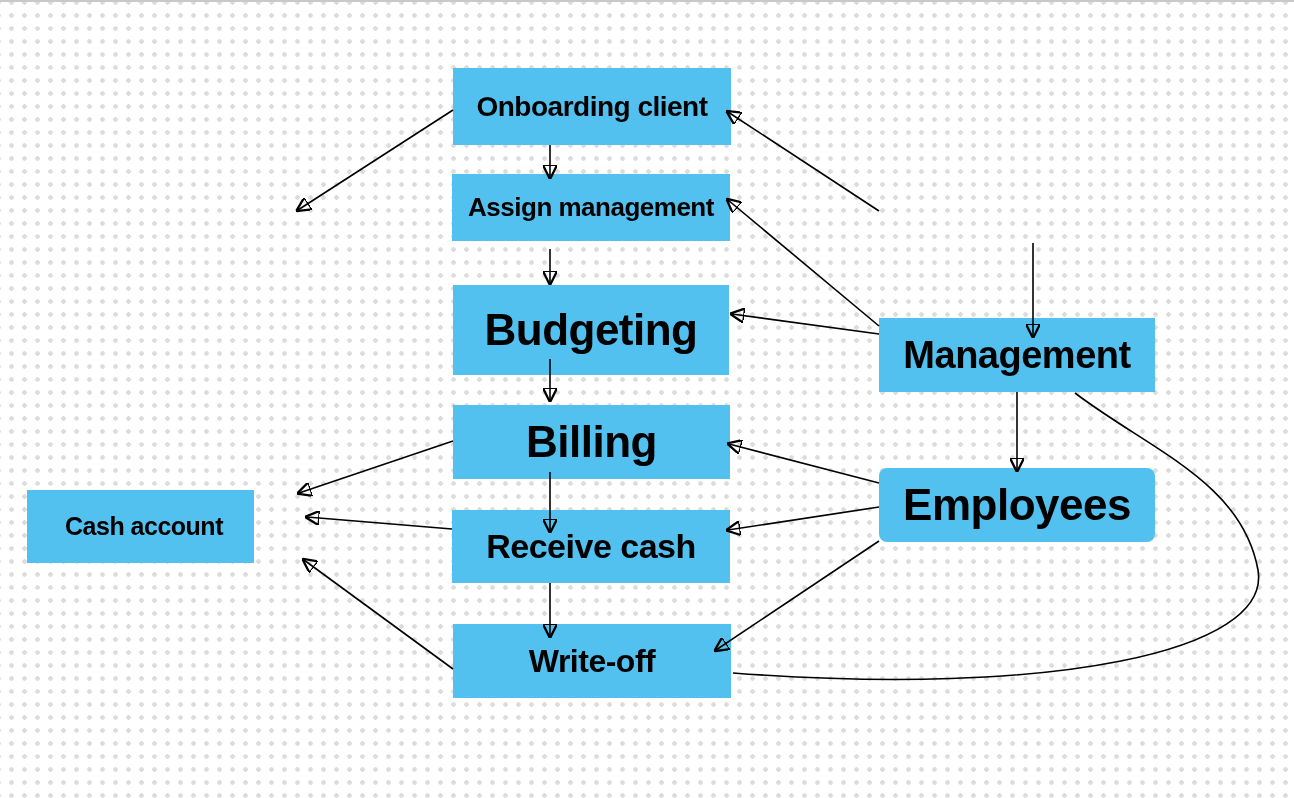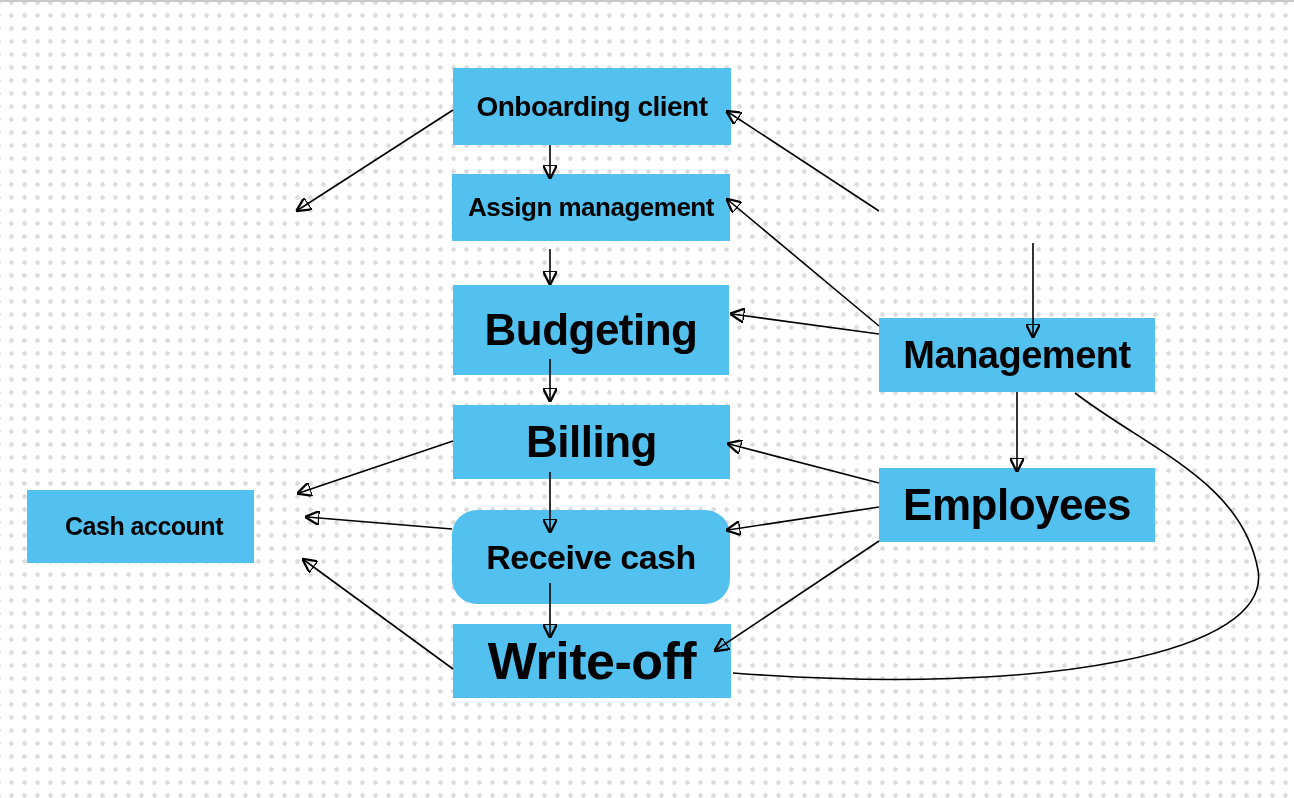--- a/index.html
+++ b/index.html
@@ -41,24 +41,24 @@
     white-space: nowrap;
     z-index: 1;
   }
   .n-onboarding   { left: 453px; top:  68px; width: 278px; height: 77px; font-size: 28px; }
   .n-services     { left:  27px; top: 170px; width: 277px; height: 73px; font-size: 46px; }
   .n-client       { left: 879px; top: 170px; width: 276px; height: 73px; font-size: 46px; }
   .n-assign       { left: 452px; top: 174px; width: 278px; height: 67px; font-size: 26px; }
   .n-budgeting    { left: 453px; top: 285px; width: 276px; height: 90px; font-size: 44px; }
   .n-management   { left: 879px; top: 318px; width: 276px; height: 74px; font-size: 38px; justify-content: center; }
   .n-billing      { left: 453px; top: 398px; width: 277px; height: 74px; font-size: 44px; margin-top: 7px; }
-  .n-employees    { left: 879px; top: 468px; width: 276px; height: 74px; font-size: 44px; }
+  .n-employees    { left: 879px; top: 468px; width: 276px; height: 74px; font-size: 44px; border-radius: 8px; }
   .n-cash         { left:  27px; top: 490px; width: 220px; height: 73px; font-size: 25px; padding-left: 7px; }
-  .n-receive      { left: 452px; top: 510px; width: 278px; height: 94px; font-size: 34px; border-radius: 25px; }
-  .n-writeoff     { left: 453px; top: 624px; width: 278px; height: 74px; font-size: 52px; }
+  .n-receive      { left: 452px; top: 510px; width: 278px; height: 73px; font-size: 34px; }
+  .n-writeoff     { left: 453px; top: 624px; width: 278px; height: 74px; font-size: 32px; }
   svg.edges {
     position: absolute;
     left: 0; top: 0;
     width: 1294px;
     height: 798px;
     z-index: 2;
     pointer-events: none;
   }
   svg.edges path {
     fill: none;

